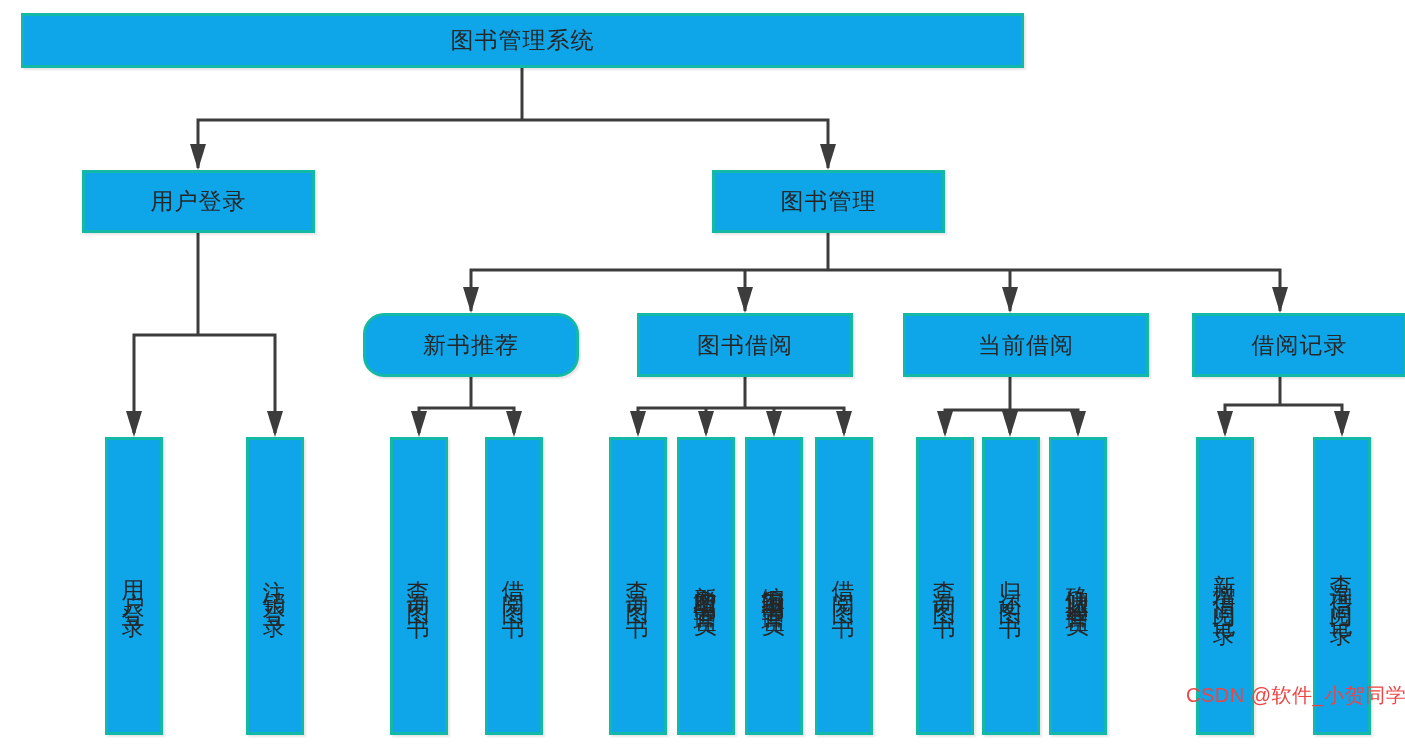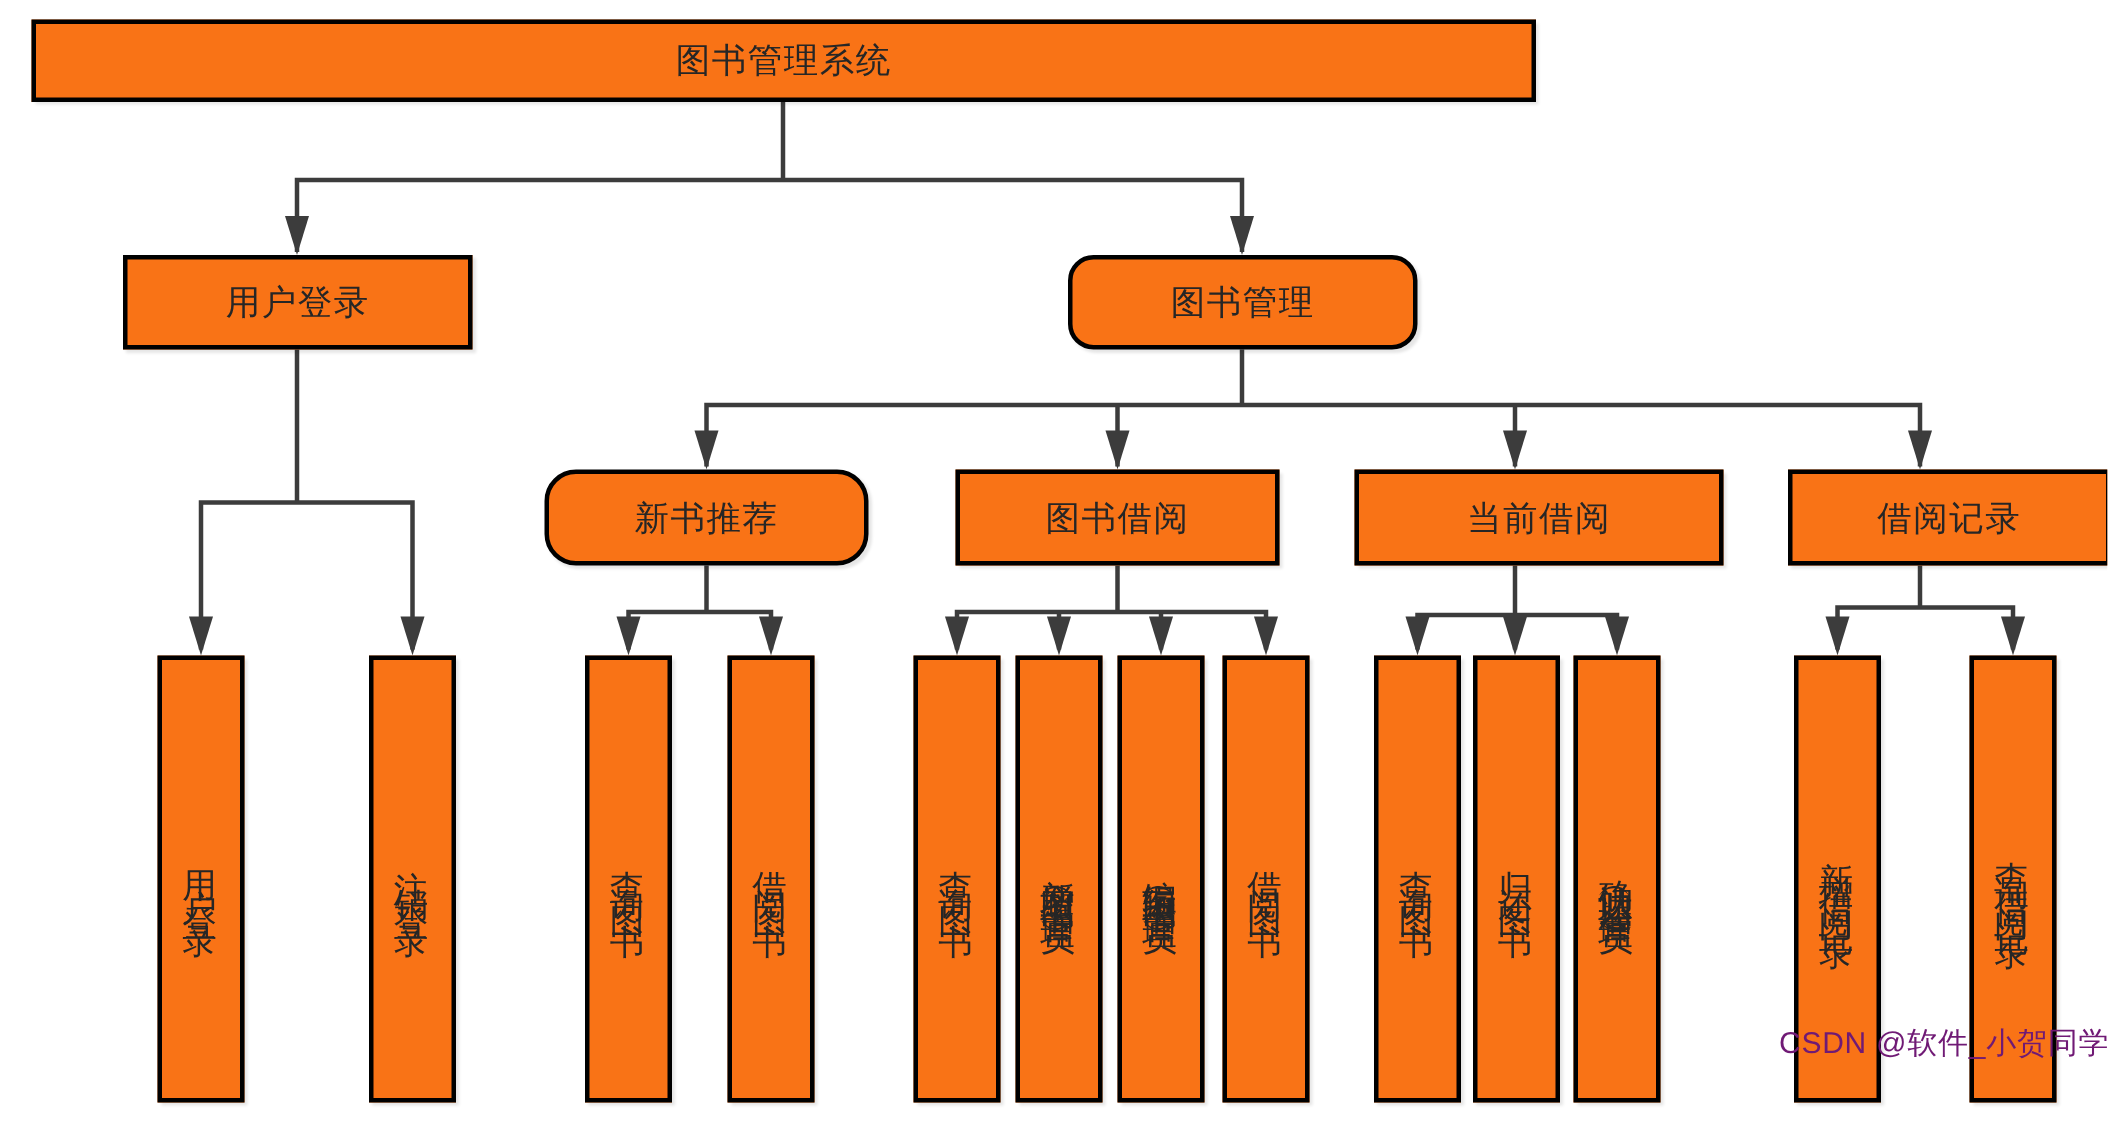--- a/index.html
+++ b/index.html
@@ -8,22 +8,22 @@
     width: 1405px;
     height: 747px;
     background: #ffffff;
     overflow: hidden;
     font-family: "Liberation Sans", "DejaVu Sans", sans-serif;
   }
   .connectors { position: absolute; left: 0; top: 0; }
   .node {
     position: absolute;
     box-sizing: border-box;
-    border: 3px solid #000000;
-    background: #f97316;
+    border: 3px solid #14b8a6;
+    background: #0ea5e9;
     display: flex;
     align-items: center;
     justify-content: center;
     color: #262626;
     font-size: 23px;
     letter-spacing: 1px;
     box-shadow: 2px 2px 2px rgba(0,0,0,0.10);
   }
   .leaf {
     writing-mode: vertical-rl;
@@ -31,40 +31,40 @@
     font-size: 23px;
   }
   .ls-short { letter-spacing: 12px; }
   .ls-mid   { letter-spacing: 10px; }
   .ls-long  { letter-spacing: 4px; }
 
   
   .n-root   { left: 21px;  top: 13px;  width: 1003px; height: 55px; }
   
   .n-login  { left: 82px;  top: 170px; width: 233px; height: 63px; }
-  .n-mgmt   { left: 712px; top: 170px; width: 233px; height: 63px; border-radius: 17px; }
+  .n-mgmt   { left: 712px; top: 170px; width: 233px; height: 63px; }
   
   .n-rec    { left: 363px;  top: 313px; width: 216px; height: 64px; border-radius: 21px; }
   .n-borrow { left: 637px;  top: 313px; width: 216px; height: 64px; }
   .n-cur    { left: 903px;  top: 313px; width: 246px; height: 64px; }
   .n-log    { left: 1172px; top: 313px; width: 215px; height: 64px; margin-left: 20px; }
   
   .l1  { left: 105px;  } .l2  { left: 246px;  }
   .l3  { left: 390px;  } .l4  { left: 485px;  }
   .l5  { left: 609px;  } .l6  { left: 677px;  } .l7  { left: 745px;  } .l8  { left: 815px;  }
   .l9  { left: 916px;  } .l10 { left: 982px;  } .l11 { left: 1049px; }
   .l12 { left: 1196px; } .l13 { left: 1313px; }
   .leaf { top: 437px; width: 58px; height: 298px; }
 
   .watermark {
     position: absolute;
     left: 1186px;
     top: 682px;
     font-size: 20px;
-    color: #701a75;
+    color: #ef4444;
     letter-spacing: 0.5px;
     white-space: nowrap;
     z-index: 5;
   }
 </style>
 </head>
 <body>
 
 <div class="canvas">
 

